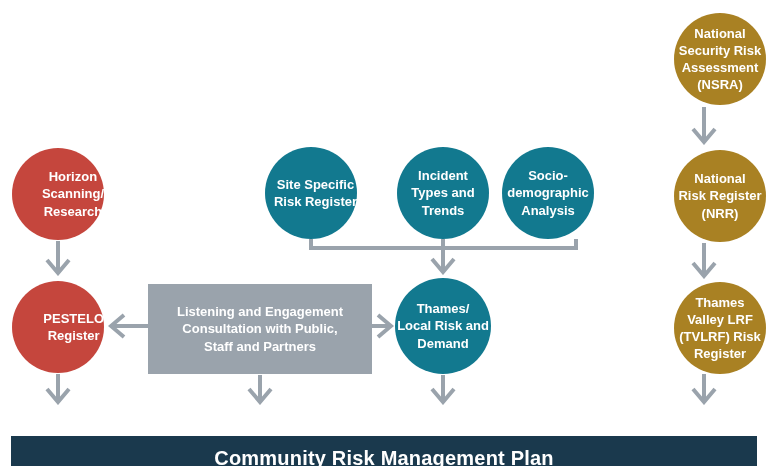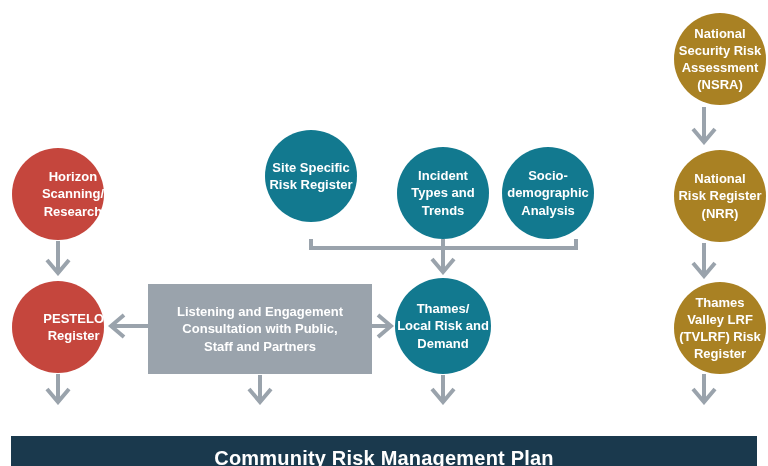--- a/index.html
+++ b/index.html
@@ -28,21 +28,21 @@
     box-sizing: border-box;
   }
   .circle { border-radius: 50%; }
   .red  { background: var(--red,  #c5463d); justify-content: flex-end; }
   .teal { background: var(--teal, #12798f); }
   .gold { background: var(--gold, #a98123); margin-left: 16px; }
   .label { white-space: pre-line; }
 
   .circle.horizon  { left: 12px;  top: 148px; width: 92px; height: 92px; }
   .circle.pestelo  { left: 12px;  top: 281px; width: 92px; height: 92px; }
-  .circle.site     { left: 265px; top: 130px; width: 92px; height: 92px; }
+  .circle.site     { left: 265px; top: 147px; width: 92px; height: 92px; justify-content: flex-end; }
   .circle.incident { left: 397px; top: 147px; width: 92px; height: 92px; }
   .circle.socio    { left: 502px; top: 147px; width: 92px; height: 92px; justify-content: center; }
   .circle.chronic  { left: 395px; top: 278px; width: 96px; height: 96px; }
   .circle.nsra     { left: 658px; top: 13px;  width: 92px; height: 92px; }
   .circle.nrr      { left: 658px; top: 150px; width: 92px; height: 92px; }
   .circle.tvlrf    { left: 658px; top: 282px; width: 92px; height: 92px; }
 
   .box.listening {
     left: 148px; top: 284px; width: 224px; height: 90px;
     background: var(--gray, #9aa3ac);

